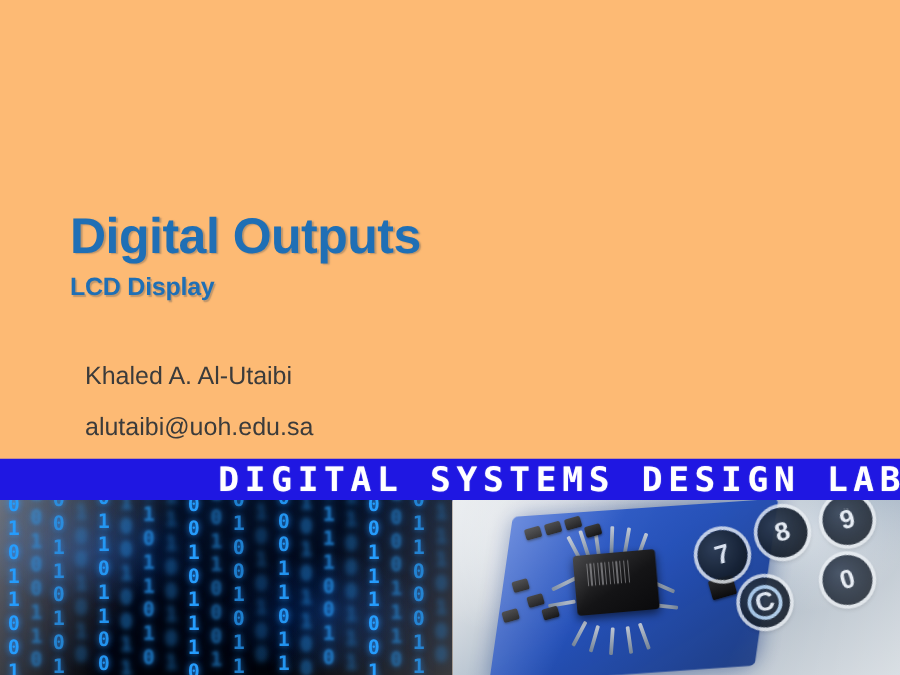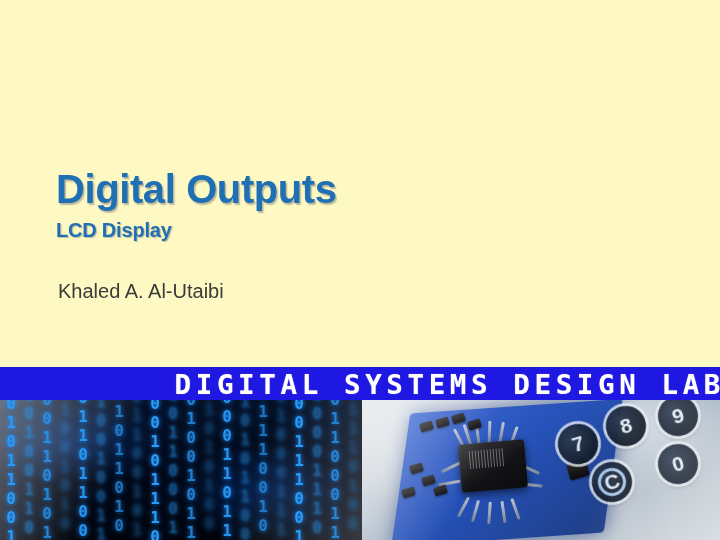--- a/index.html
+++ b/index.html
@@ -12,21 +12,21 @@
     height: 540px;
     overflow: hidden;
     font-family: "Liberation Sans", sans-serif;
     position: relative;
   }
   #slide {
     position: absolute;
     left: 0; top: 0;
     width: 720px;
     height: 540px;
-    background: #fef9c3;
+    background: #fdba74;
     overflow: hidden;
   }
 
   
   .title-block {
     position: absolute;
     left: 56px;
     top: 166px;
     width: 620px;
   }
@@ -57,21 +57,21 @@
     left: 58px;
     top: 276px;
     width: 600px;
   }
   .author-line {
     font-family: "Liberation Sans", sans-serif;
     font-size: 20px;
     font-weight: normal;
     color: #3b3b3b;
     line-height: 31px;
-    margin: 0;
+    margin: 10px;
     white-space: nowrap;
   }
 
   
   .banner {
     position: absolute;
     left: 0;
     top: 367px;
     width: 720px;
     height: 34px;
@@ -232,20 +232,21 @@
 
 <div id="slide">
 
   <div class="title-block">
     <div class="slide-title">Digital Outputs</div>
     <div class="slide-subtitle">LCD Display</div>
   </div>
 
   <div class="author-block">
     <div class="author-line">Khaled A. Al-Utaibi</div>
+    <div class="author-line">alutaibi@uoh.edu.sa</div>
   </div>
 
   <div class="banner">
     <div class="banner-inner">
       <span class="banner-text">DIGITAL SYSTEMS DESIGN LAB</span>
     </div>
   </div>
 
   <div class="photo-strip">
 

